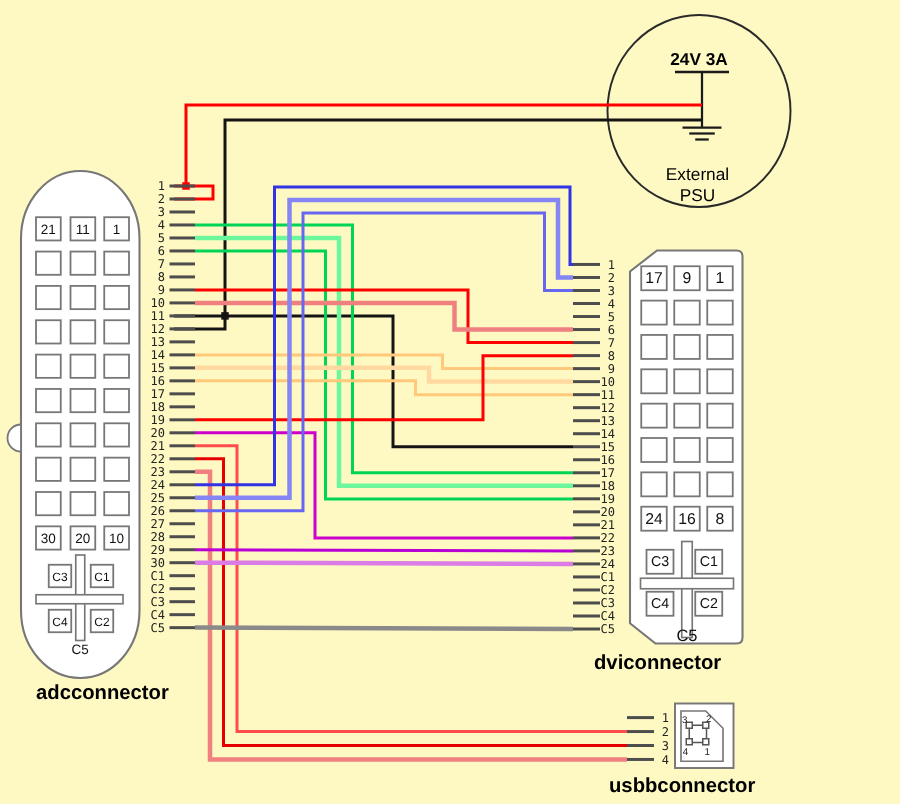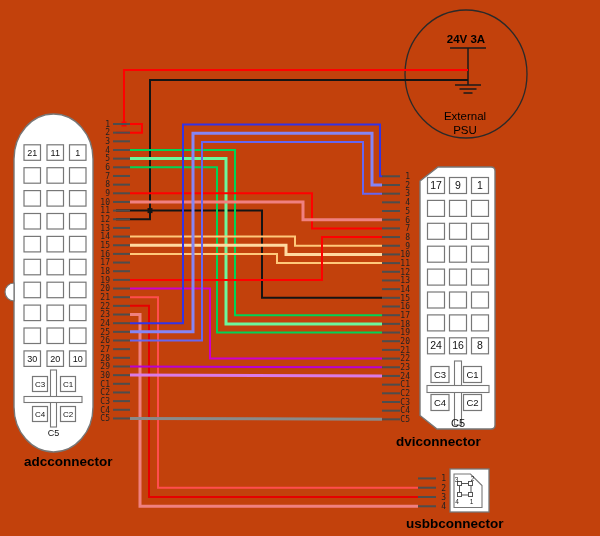--- a/index.html
+++ b/index.html
@@ -1,16 +1,16 @@
 <!DOCTYPE html>
 <html><head>
 <meta charset="utf-8">
 <style>
   html,body{margin:0;padding:0;background:#fff;}
-  .stage{position:relative;width:600px;height:536px;background:#c2410c;overflow:hidden;
+  .stage{position:relative;width:600px;height:536px;background:#fef9c3;overflow:hidden;
          font-family:"Liberation Sans",sans-serif;}
   svg{display:block;}
   text{user-select:none;}
   .pin-num{font-family:"DejaVu Sans Mono",monospace;font-size:8px;fill:#222;}
   .grid-num{font-family:"Liberation Sans",sans-serif;font-size:9px;fill:#111;}
   .grid-num-lg{font-family:"Liberation Sans",sans-serif;font-size:10.5px;fill:#111;}
   .c-label{font-family:"Liberation Sans",sans-serif;font-size:8px;fill:#111;}
   .c-label-lg{font-family:"Liberation Sans",sans-serif;font-size:9.5px;fill:#111;}
   .c5-label{font-family:"Liberation Sans",sans-serif;font-size:9px;fill:#111;}
   .c5-label-lg{font-family:"Liberation Sans",sans-serif;font-size:11px;fill:#111;}

